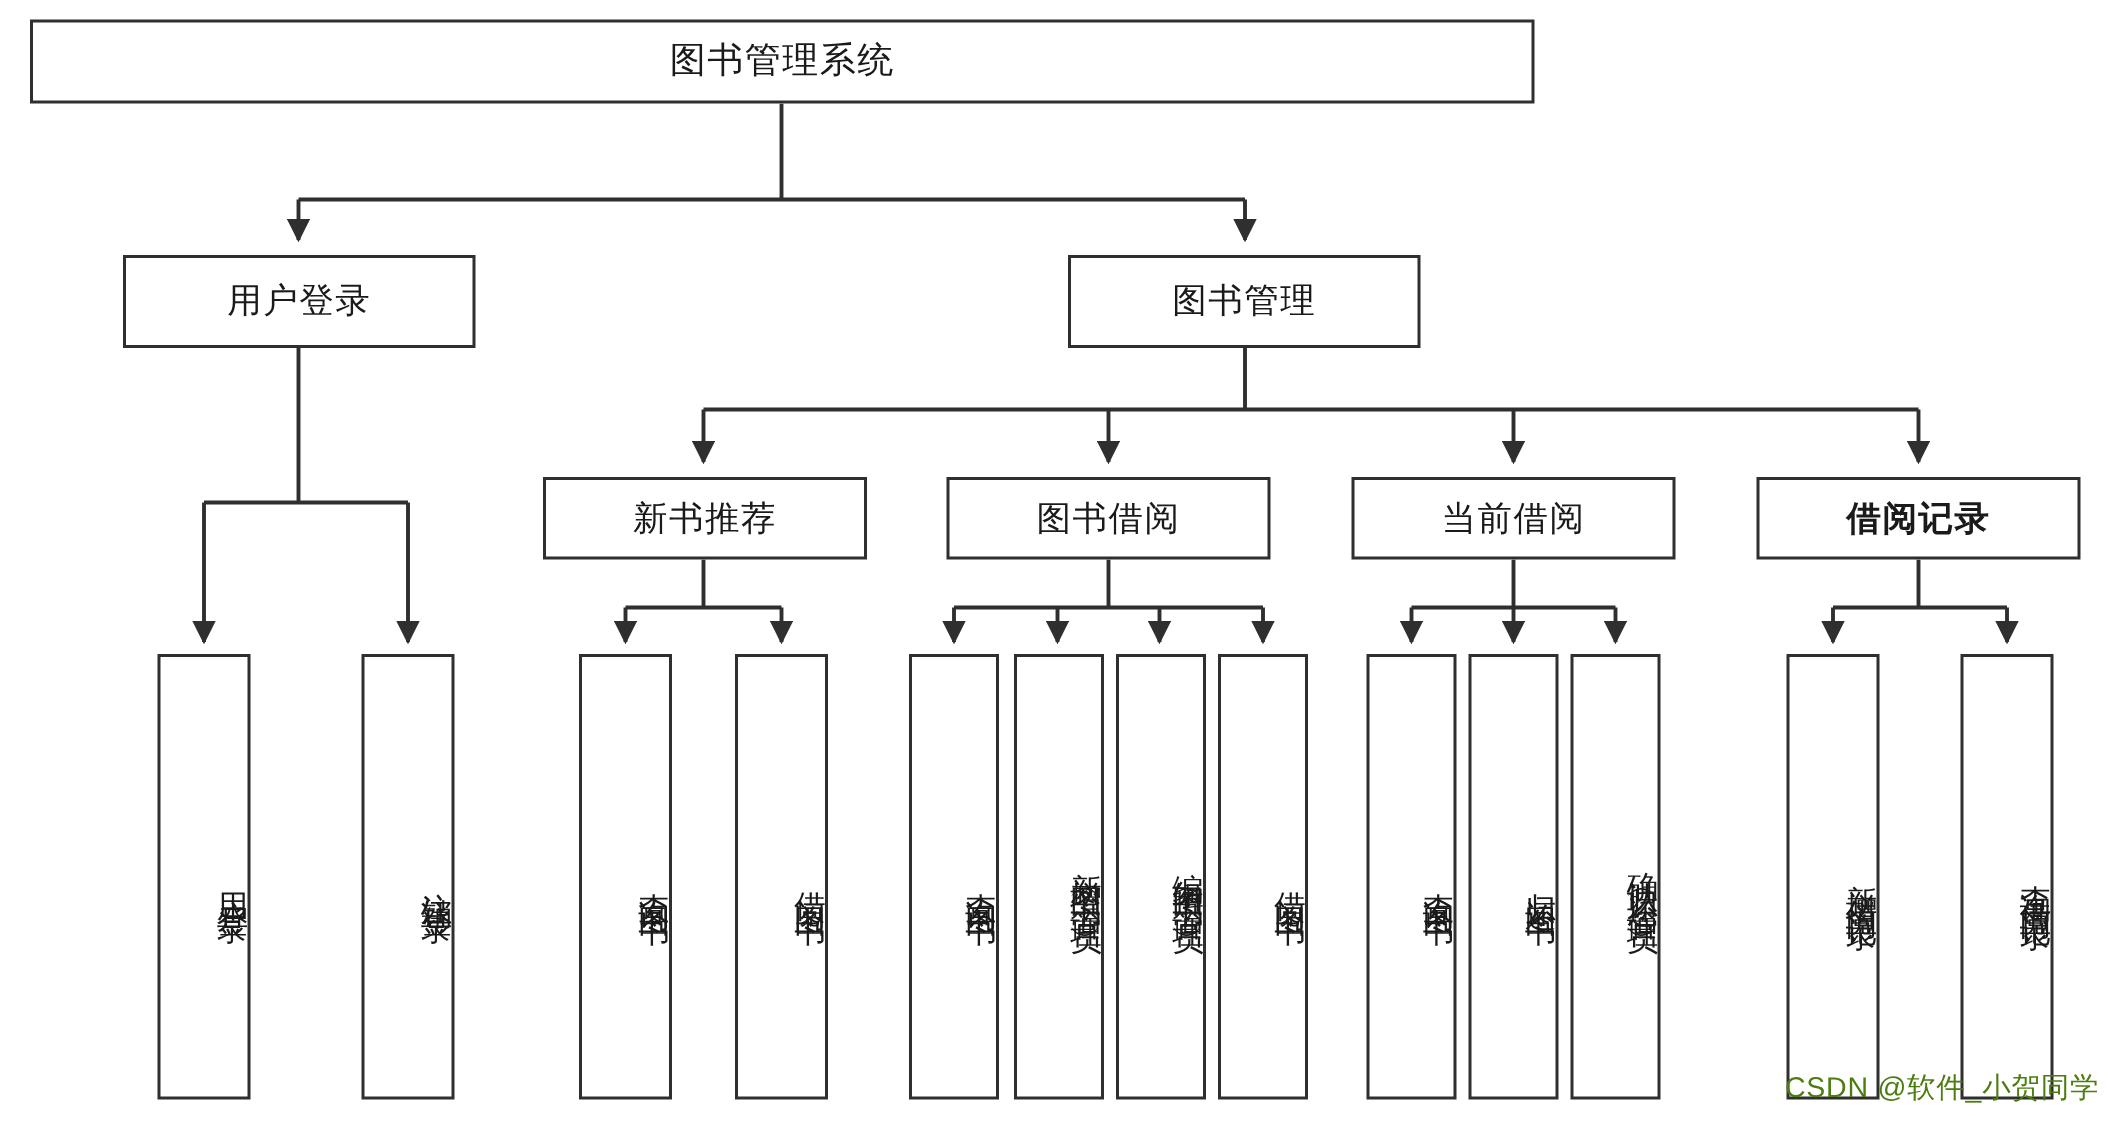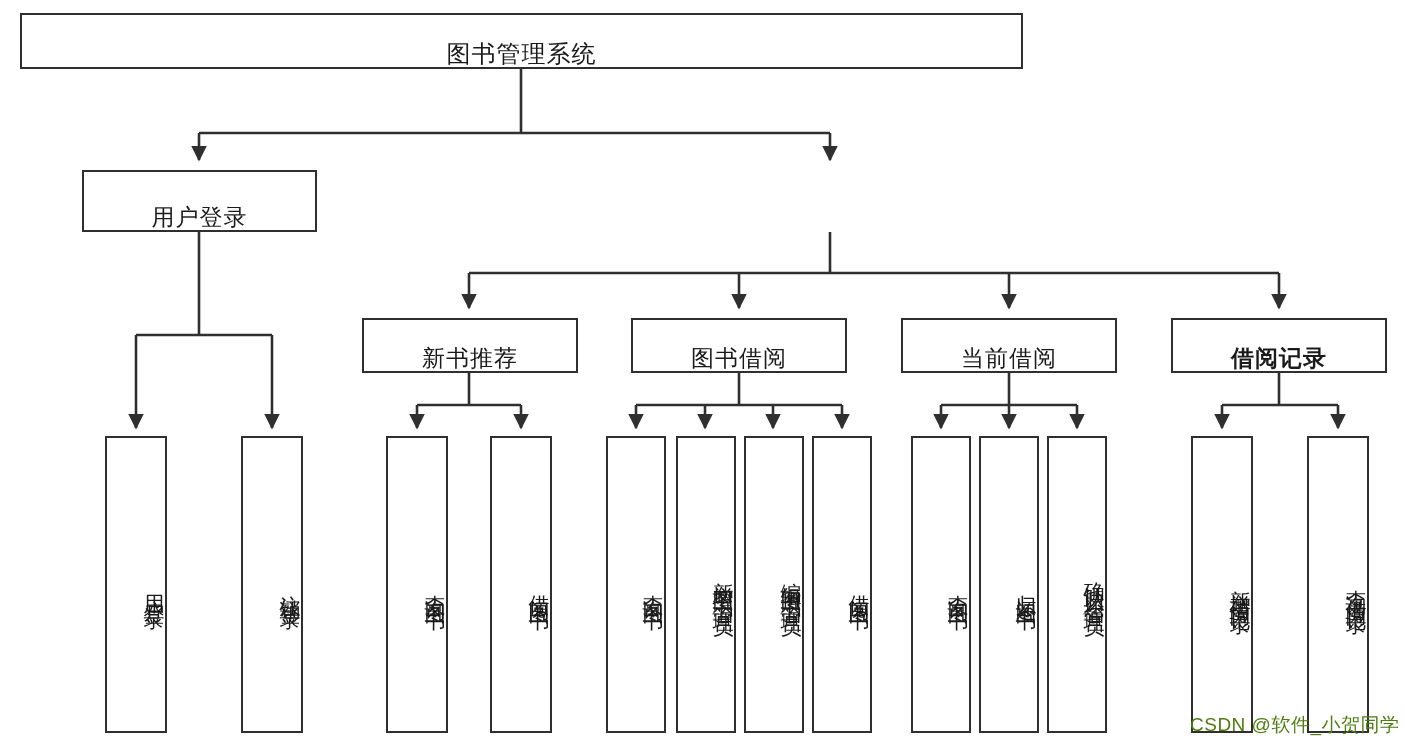--- a/index.html
+++ b/index.html
@@ -24,21 +24,21 @@
     width: 1405px;
     height: 747px;
     pointer-events: none;
   }
   .node {
     position: absolute;
     box-sizing: border-box;
     border: 2px solid #2f2f2f;
     background: #ffffff;
     display: flex;
-    align-items: flex-end;
+    align-items: center;
     justify-content: center;
     color: #1a1a1a;
   }
   .node-h {
     font-size: 23px;
     letter-spacing: 1px;
     line-height: 1.1;
     white-space: nowrap;
   }
   .node-root {
@@ -124,20 +124,23 @@
     </g>
   </svg>
 
   <div class="node node-h node-root" style="left:20px; top:13px; width:1003px; height:56px;">
     <span>图书管理系统</span>
   </div>
 
   <div class="node node-h" style="left:82px; top:170px; width:235px; height:62px;">
     <span>用户登录</span>
   </div>
+  <div class="node node-h" style="left:712px; top:170px; width:235px; height:62px;">
+    <span>图书管理</span>
+  </div>
 
   <div class="node node-h" style="left:362px; top:318px; width:216px; height:55px;">
     <span>新书推荐</span>
   </div>
   <div class="node node-h" style="left:631px; top:318px; width:216px; height:55px;">
     <span>图书借阅</span>
   </div>
   <div class="node node-h" style="left:901px; top:318px; width:216px; height:55px;">
     <span>当前借阅</span>
   </div>

